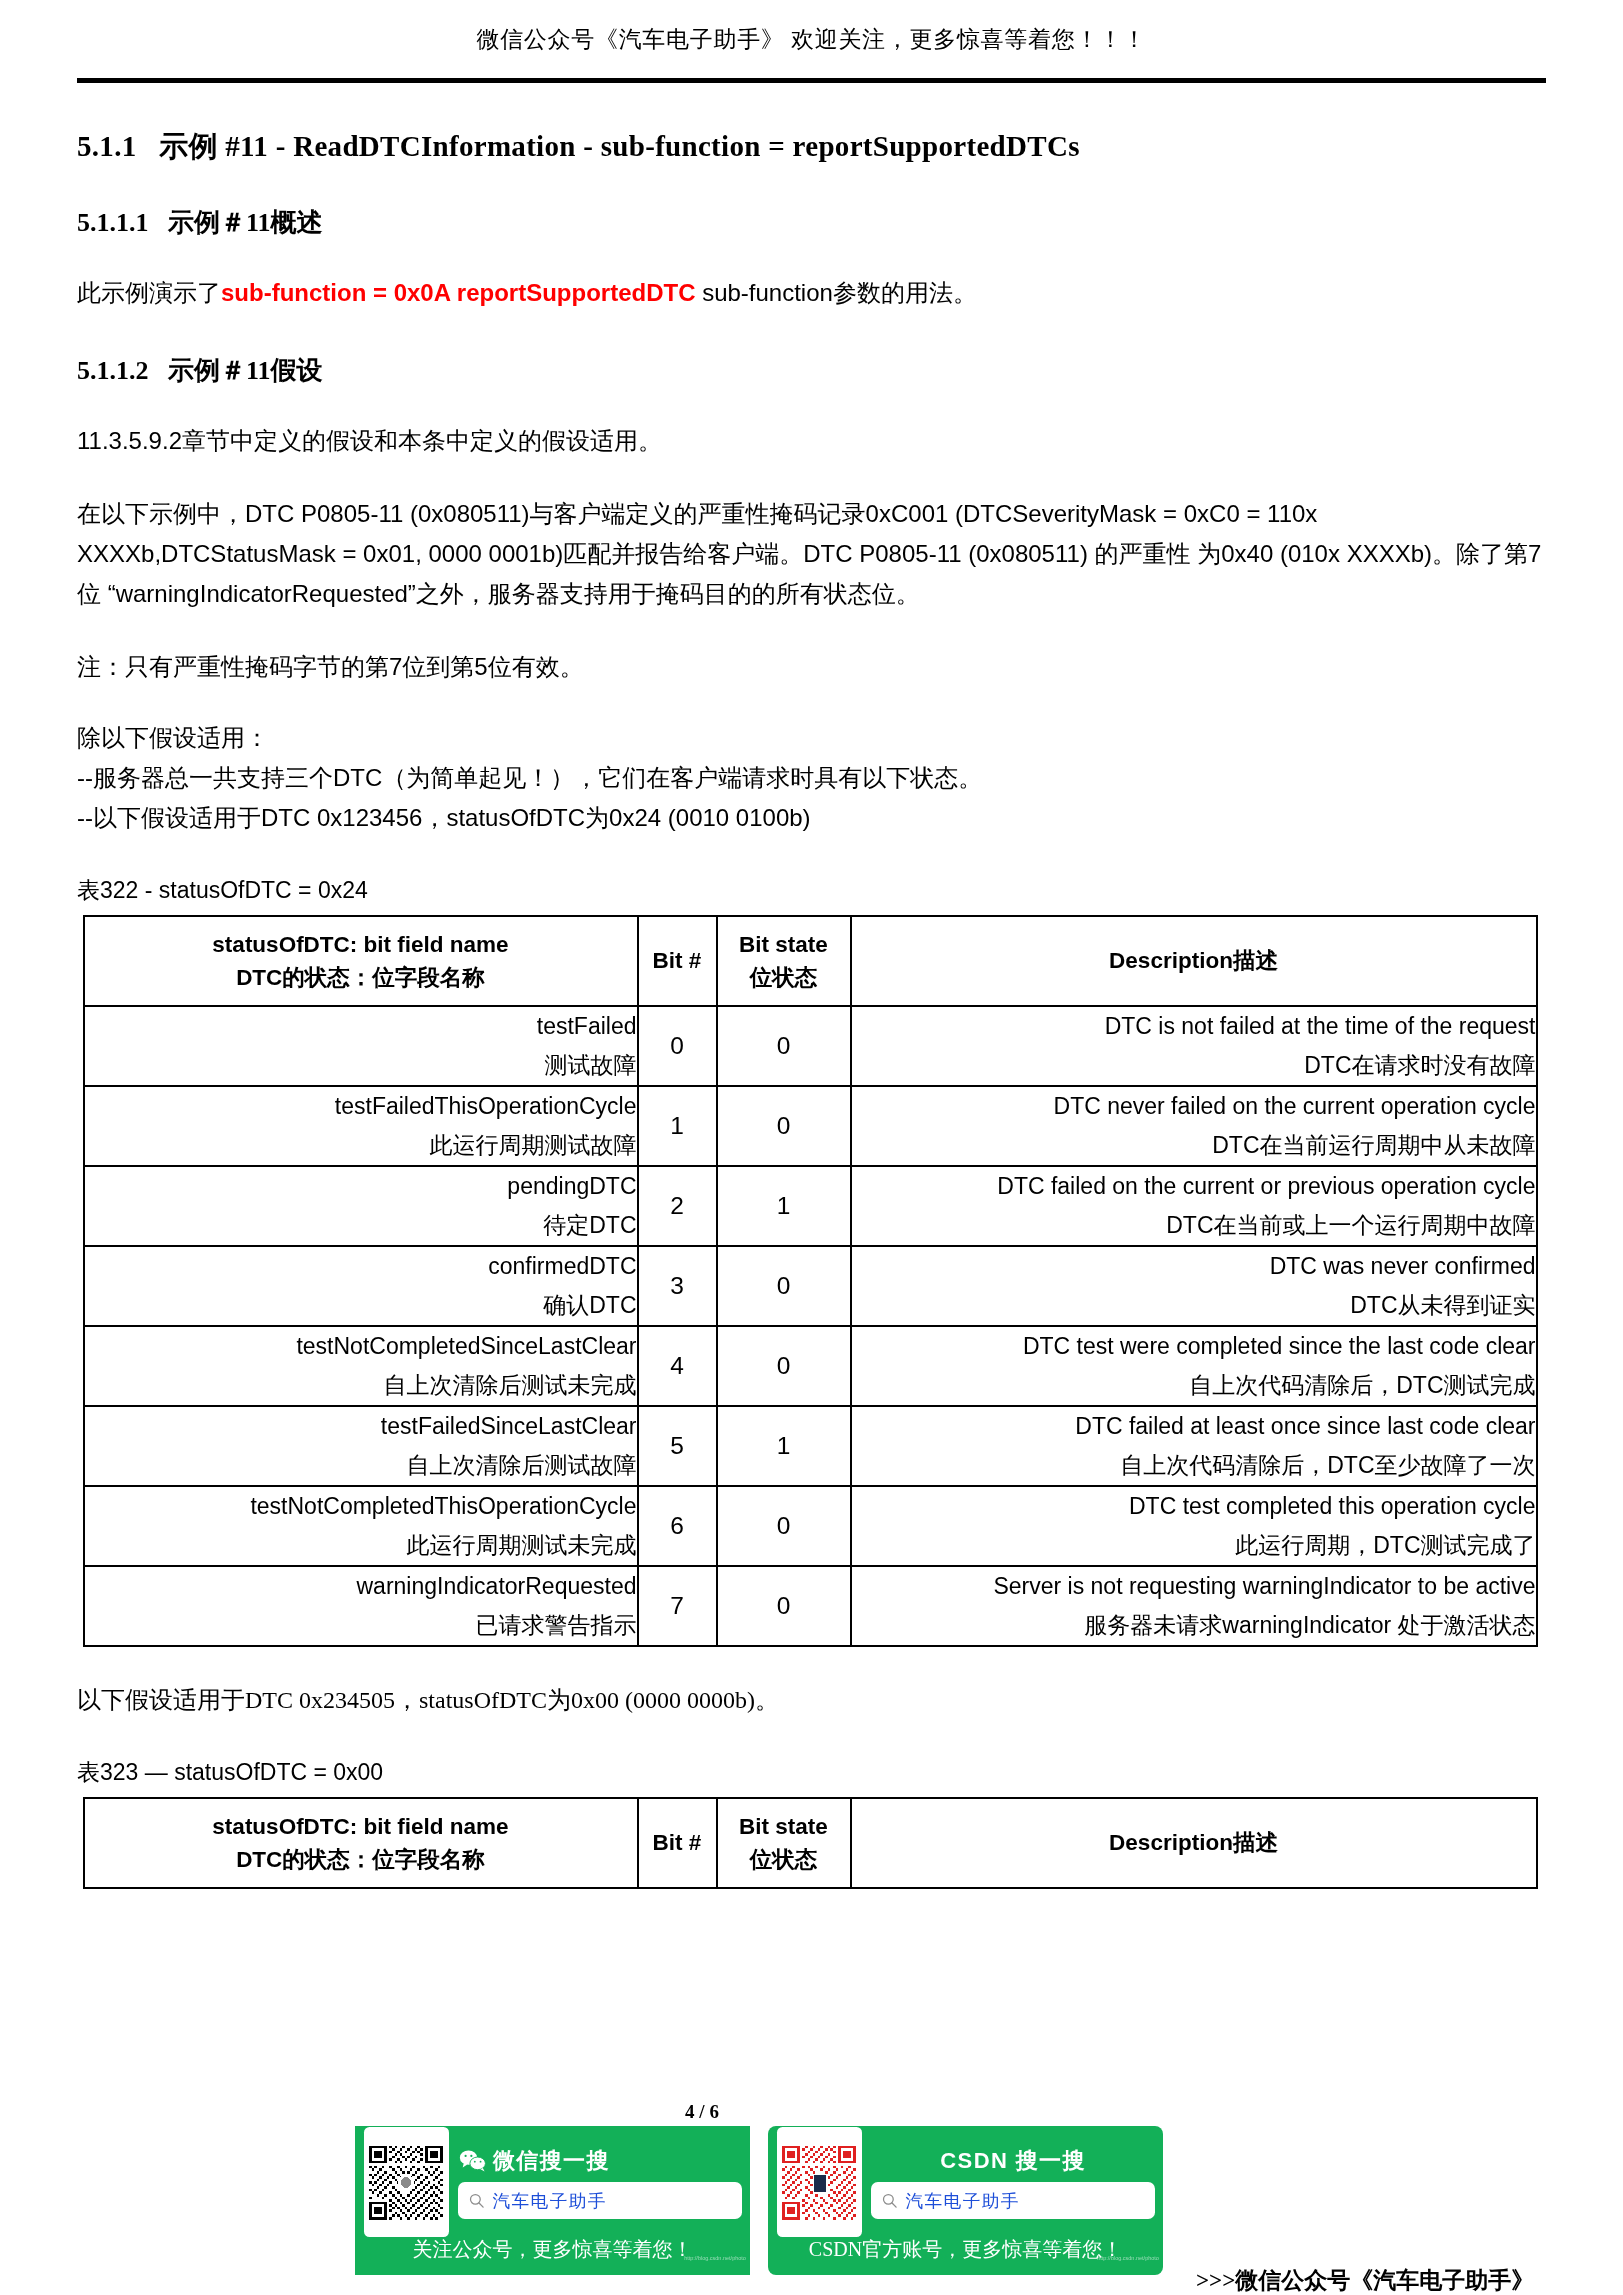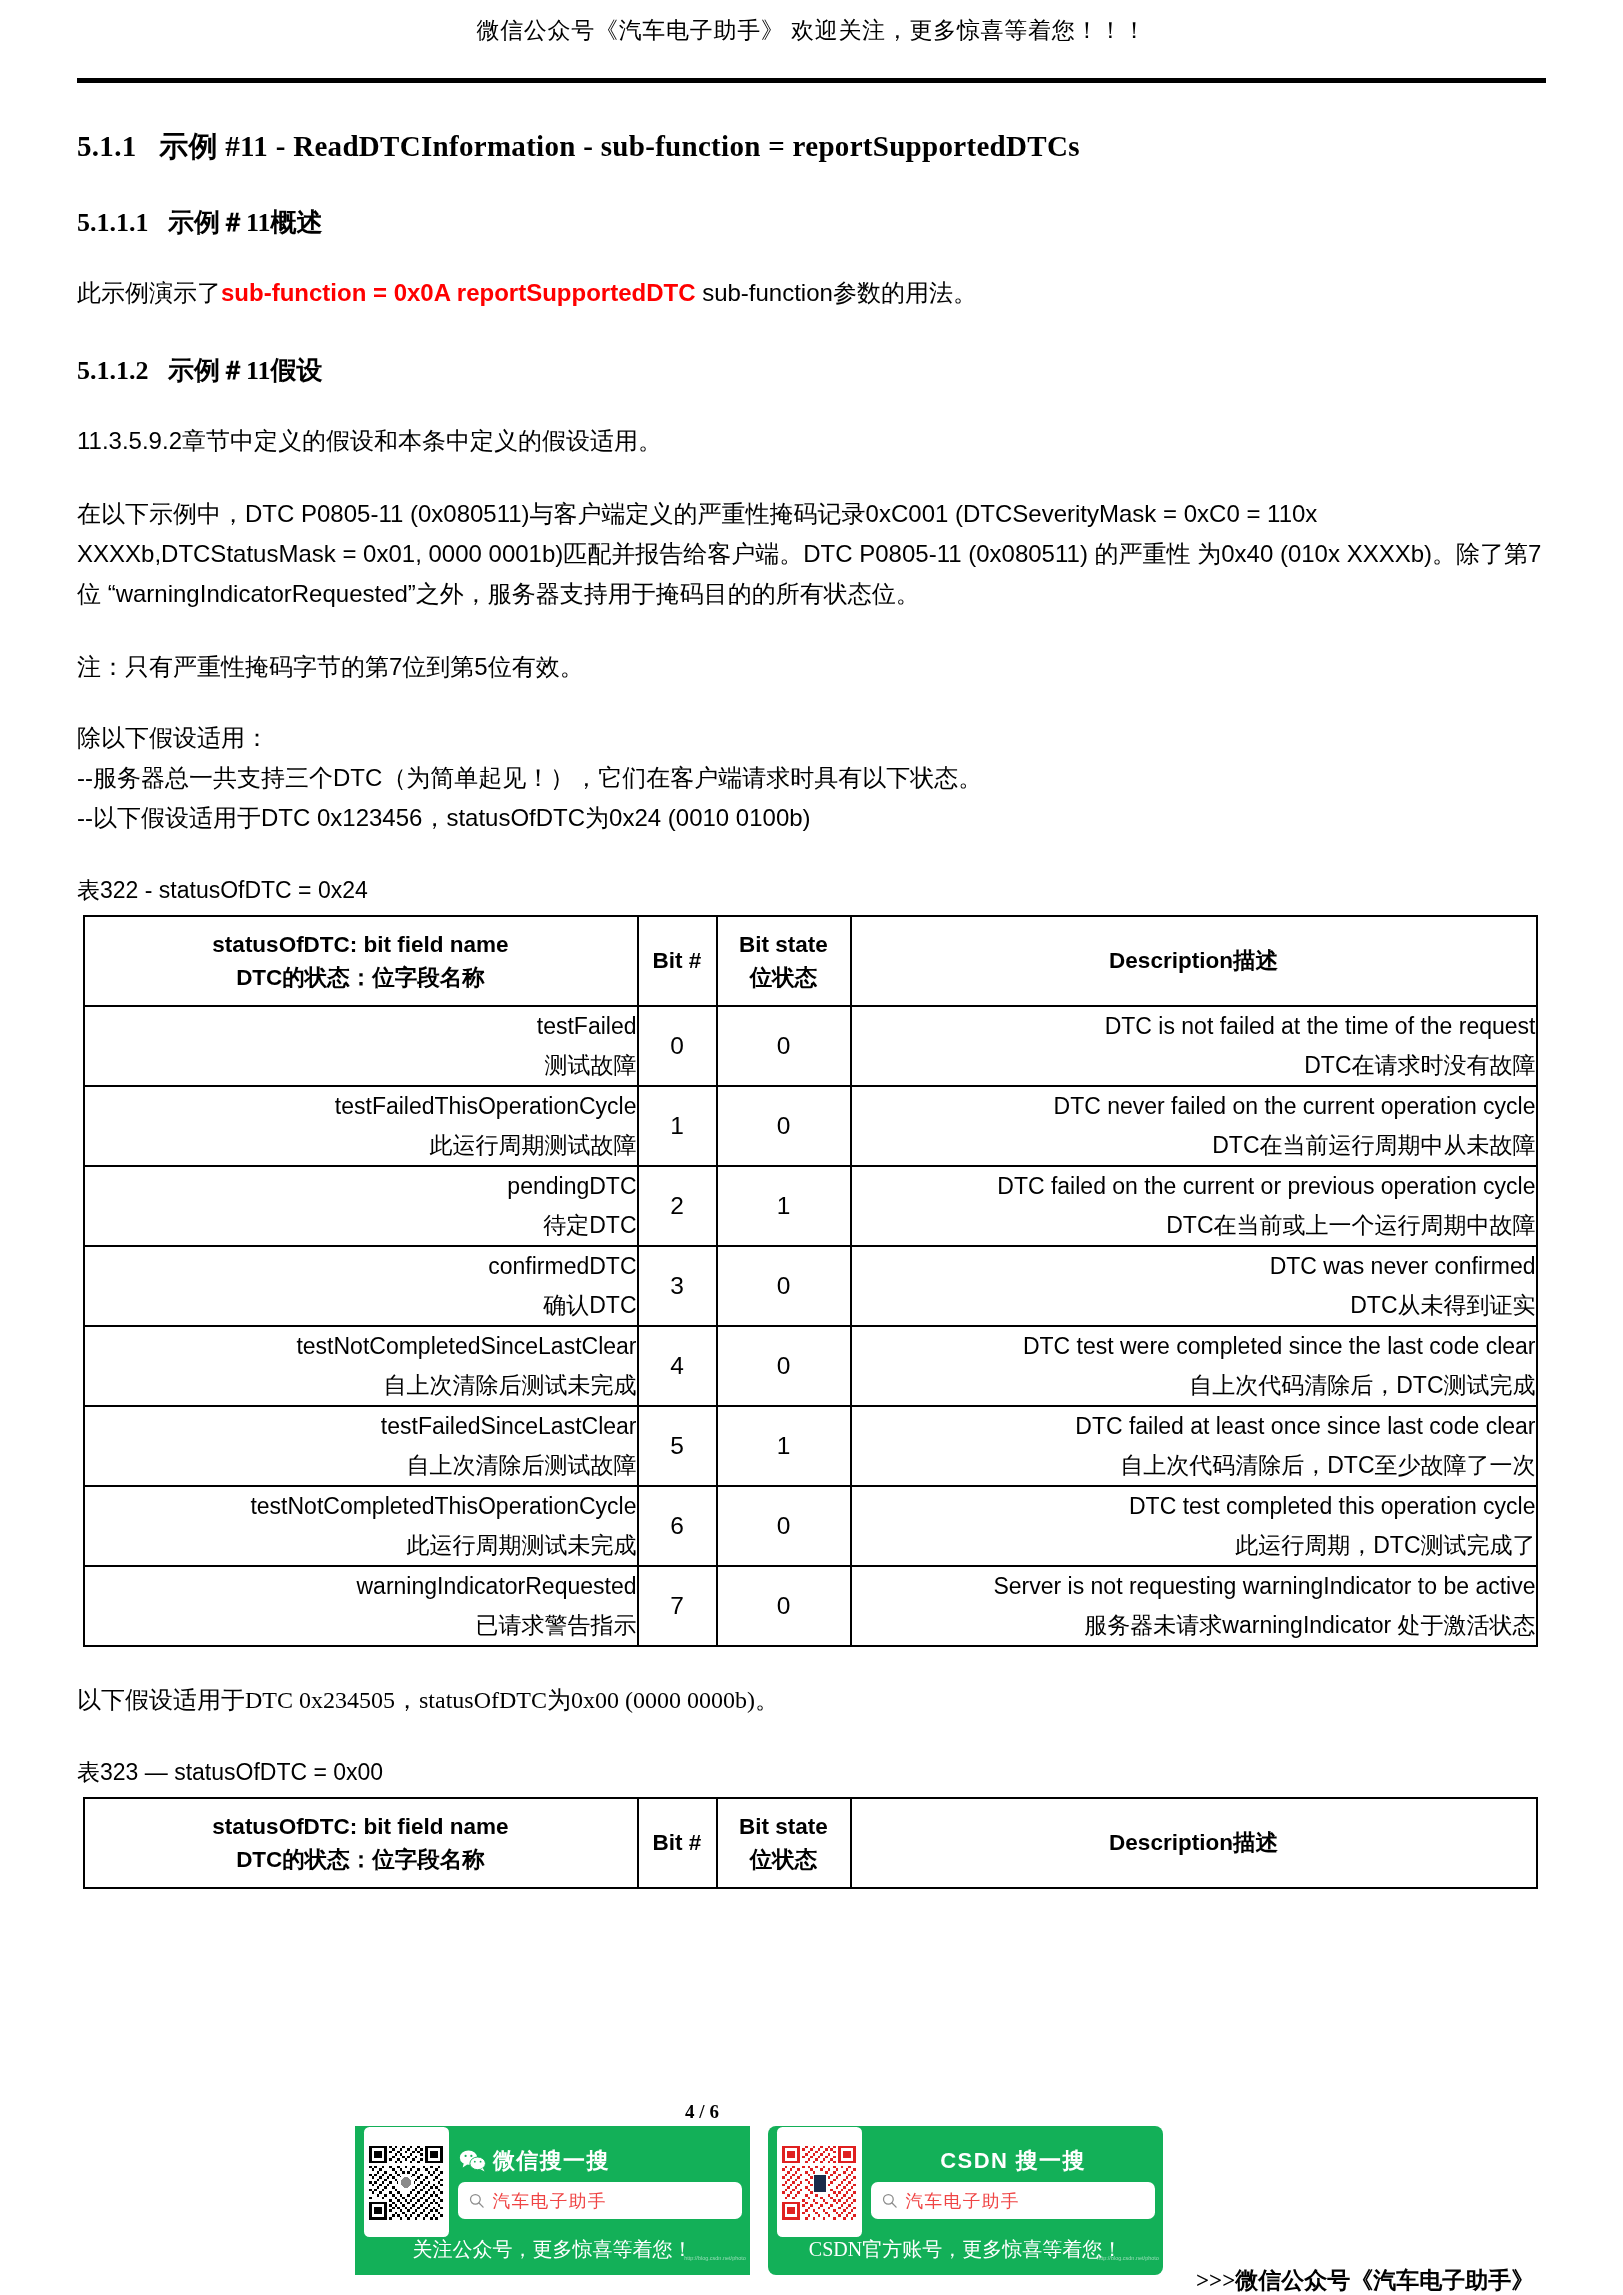--- a/index.html
+++ b/index.html
@@ -12,21 +12,21 @@
     height: 2295px;
     position: relative;
     font-family: "Liberation Serif", "DejaVu Serif", serif;
     color: #000000;
     overflow: hidden;
   }
 
   
   .page-header {
     position: absolute;
-    top: 15px;
+    top: 24px;
     left: 0;
     width: 1623px;
     text-align: center;
     font-family: "Liberation Serif", "DejaVu Serif", serif;
     font-size: 23px;
     line-height: 31px;
     letter-spacing: 0.7px;
     white-space: nowrap;
   }
   .header-rule {
@@ -217,21 +217,21 @@
     height: 37px;
     display: flex;
     align-items: center;
     padding-left: 9.5px;
     box-sizing: border-box;
   }
   .search-pill svg { flex: none; margin-right: 6.8px; }
   .search-pill span {
     font-family: "Liberation Sans", "DejaVu Sans", sans-serif;
     font-size: 17.7px;
-    color: #ef4444;
+    color: #1d4ed8;
     letter-spacing: 1.4px;
     white-space: nowrap;
   }
   .promo-bottom {
     color: #ffffff;
     font-family: "Liberation Serif", "DejaVu Serif", serif;
     font-size: 20px;
     text-align: center;
     padding-top: 5.5px;
     white-space: nowrap;

